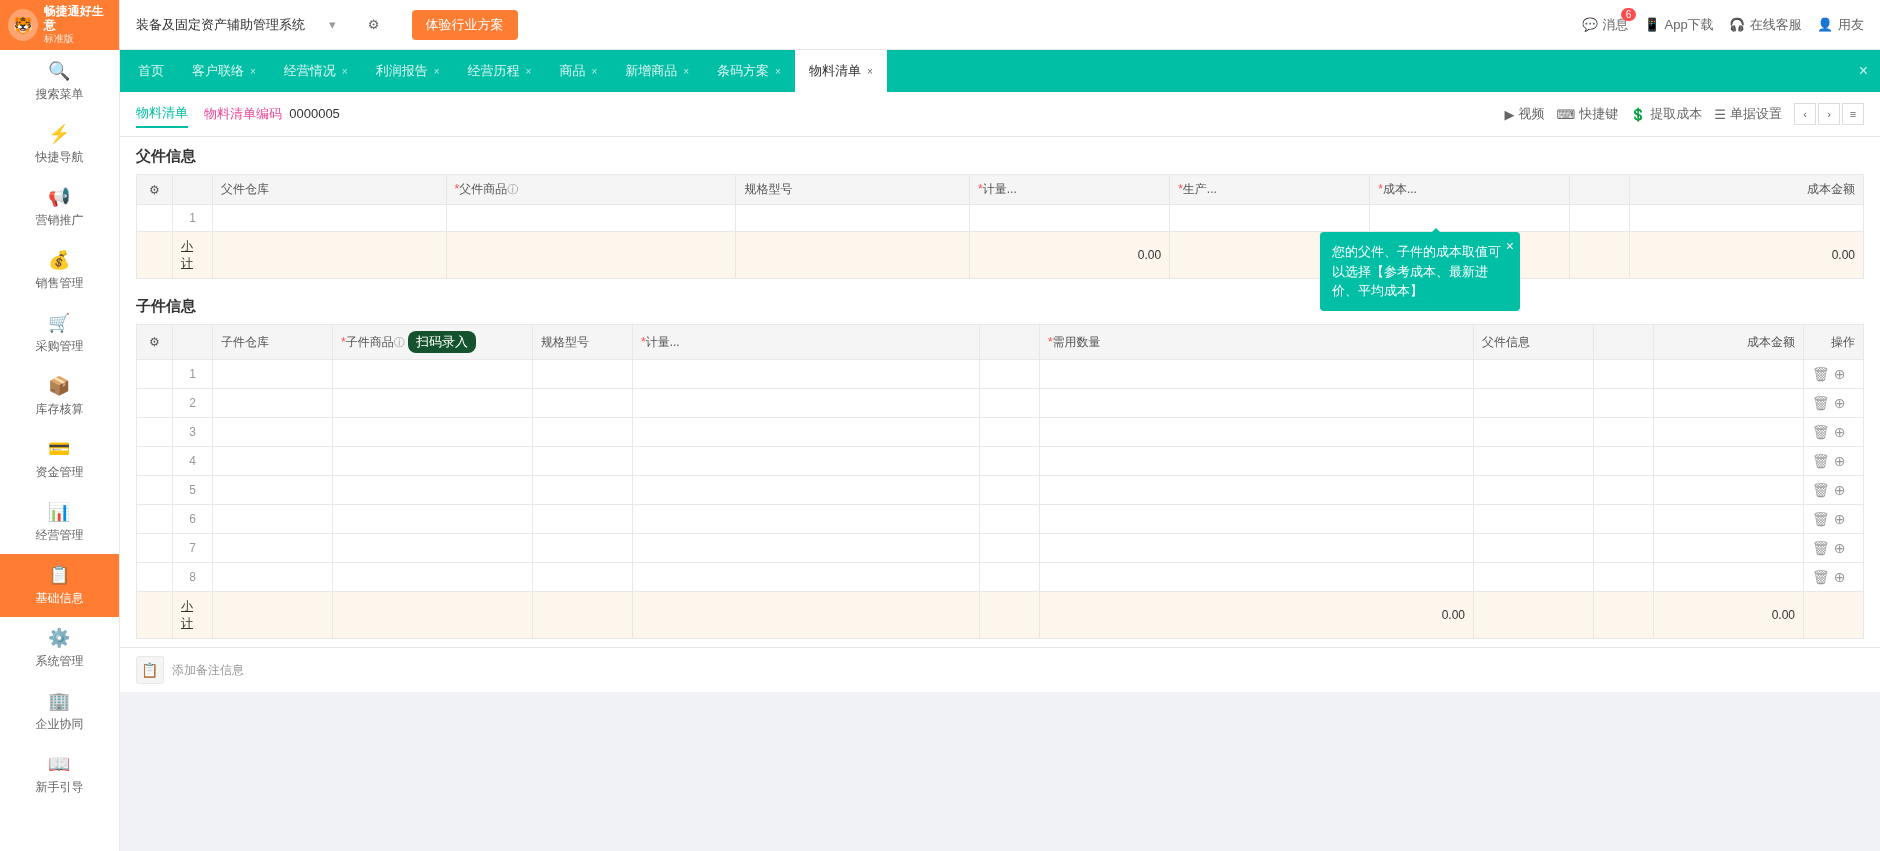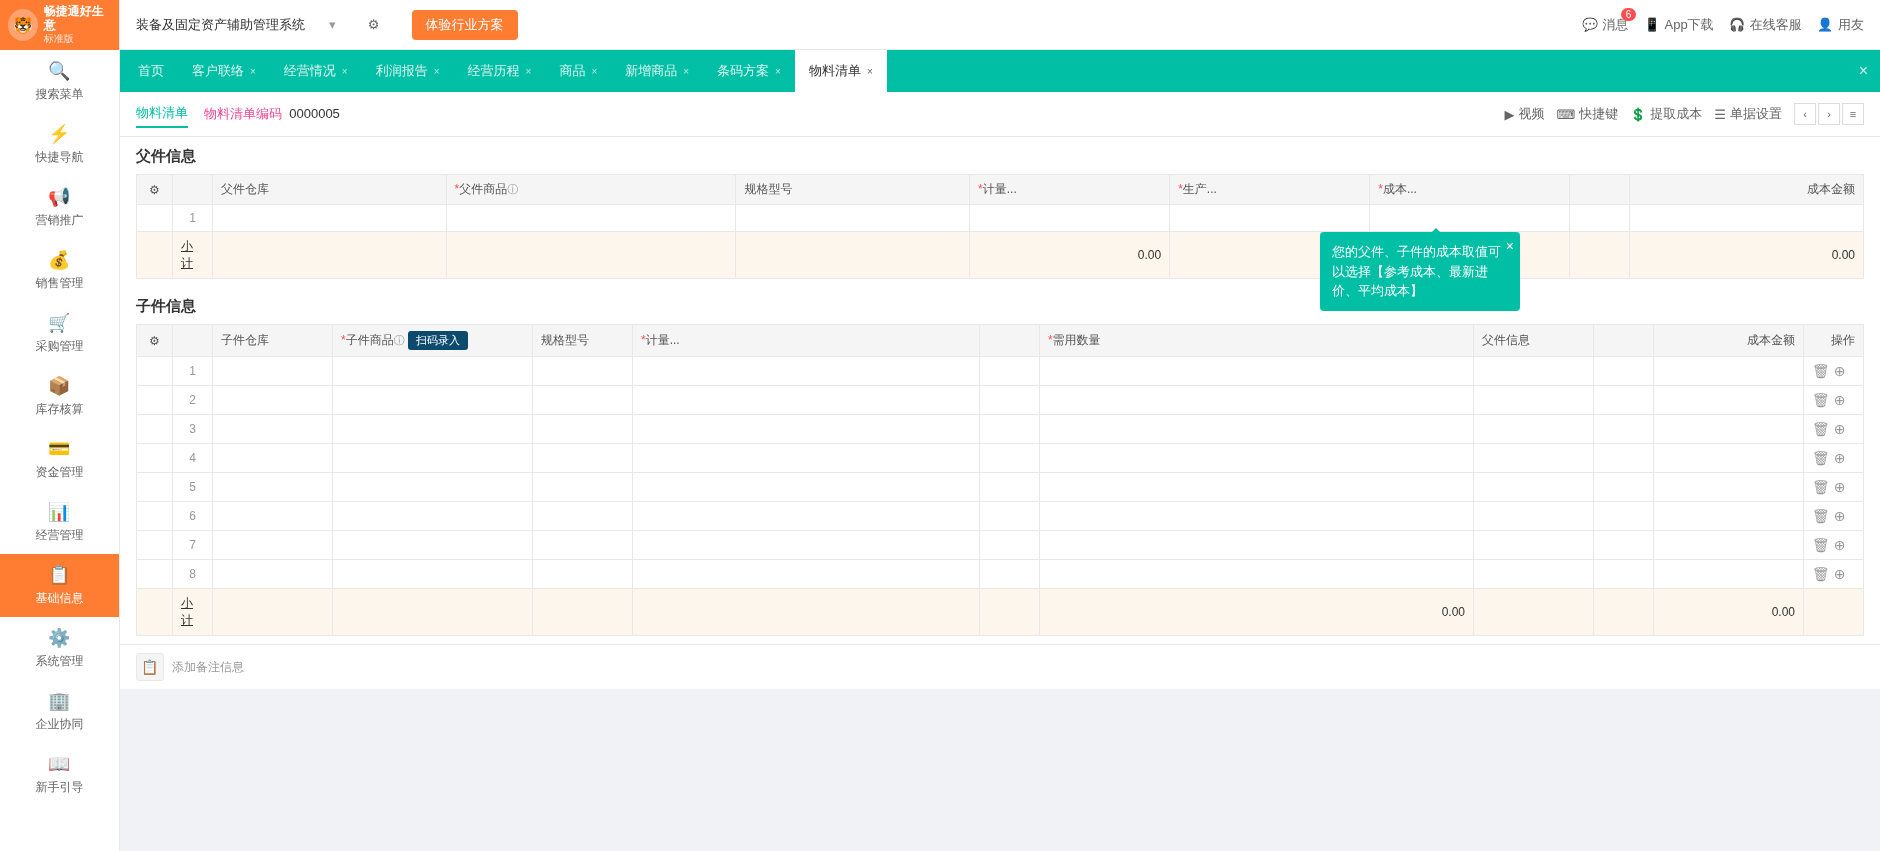--- a/index.html
+++ b/index.html
@@ -52,21 +52,21 @@
     .section-title { font-size: 15px; color: #333; font-weight: 700; padding: 10px 0 8px; }
 
     
     .data-table { width: 100%; border-collapse: collapse; font-size: 12px; }
     .data-table th { background: #f5f5f5; border: 1px solid #e8e8e8; padding: 6px 8px; text-align: left; color: #555; font-weight: normal; white-space: nowrap; }
     .data-table td { border: 1px solid #e8e8e8; padding: 6px 8px; color: #333; background: #fff; }
     .data-table tr.subtotal td { background: #fdf6ec; }
     .data-table .col-num { width: 40px; text-align: center; color: #999; }
     .data-table .col-settings { width: 36px; text-align: center; }
     .required { color: #ff4d4f; }
-    .scan-btn { background: #0c4a6e; color: #fff; border: none; border-radius: 3px; padding: 2px 8px; font-size: 11px; cursor: pointer; }
+    .scan-btn { background: #14532d; color: #fff; border: none; border-radius: 8px; padding: 2px 8px; font-size: 13px; cursor: pointer; }
     .action-icons { display: flex; gap: 4px; }
     .action-icon { cursor: pointer; color: #999; font-size: 14px; }
 
     
     .tooltip-popup { position: absolute; top: 95px; right: 360px; background: #00bfa5; color: #fff; padding: 10px 12px; border-radius: 4px; font-size: 13px; line-height: 1.5; width: 200px; z-index: 100; }
     .tooltip-popup::before { content: ''; position: absolute; top: -8px; right: 80px; border: 4px solid transparent; border-bottom-color: #00bfa5; }
     .tooltip-close { position: absolute; top: 4px; right: 6px; cursor: pointer; font-size: 14px; }
 
     
     .bottom-bar { background: #fff; border-top: 1px solid #e8e8e8; padding: 8px 16px; display: flex; align-items: center; gap: 8px; }

